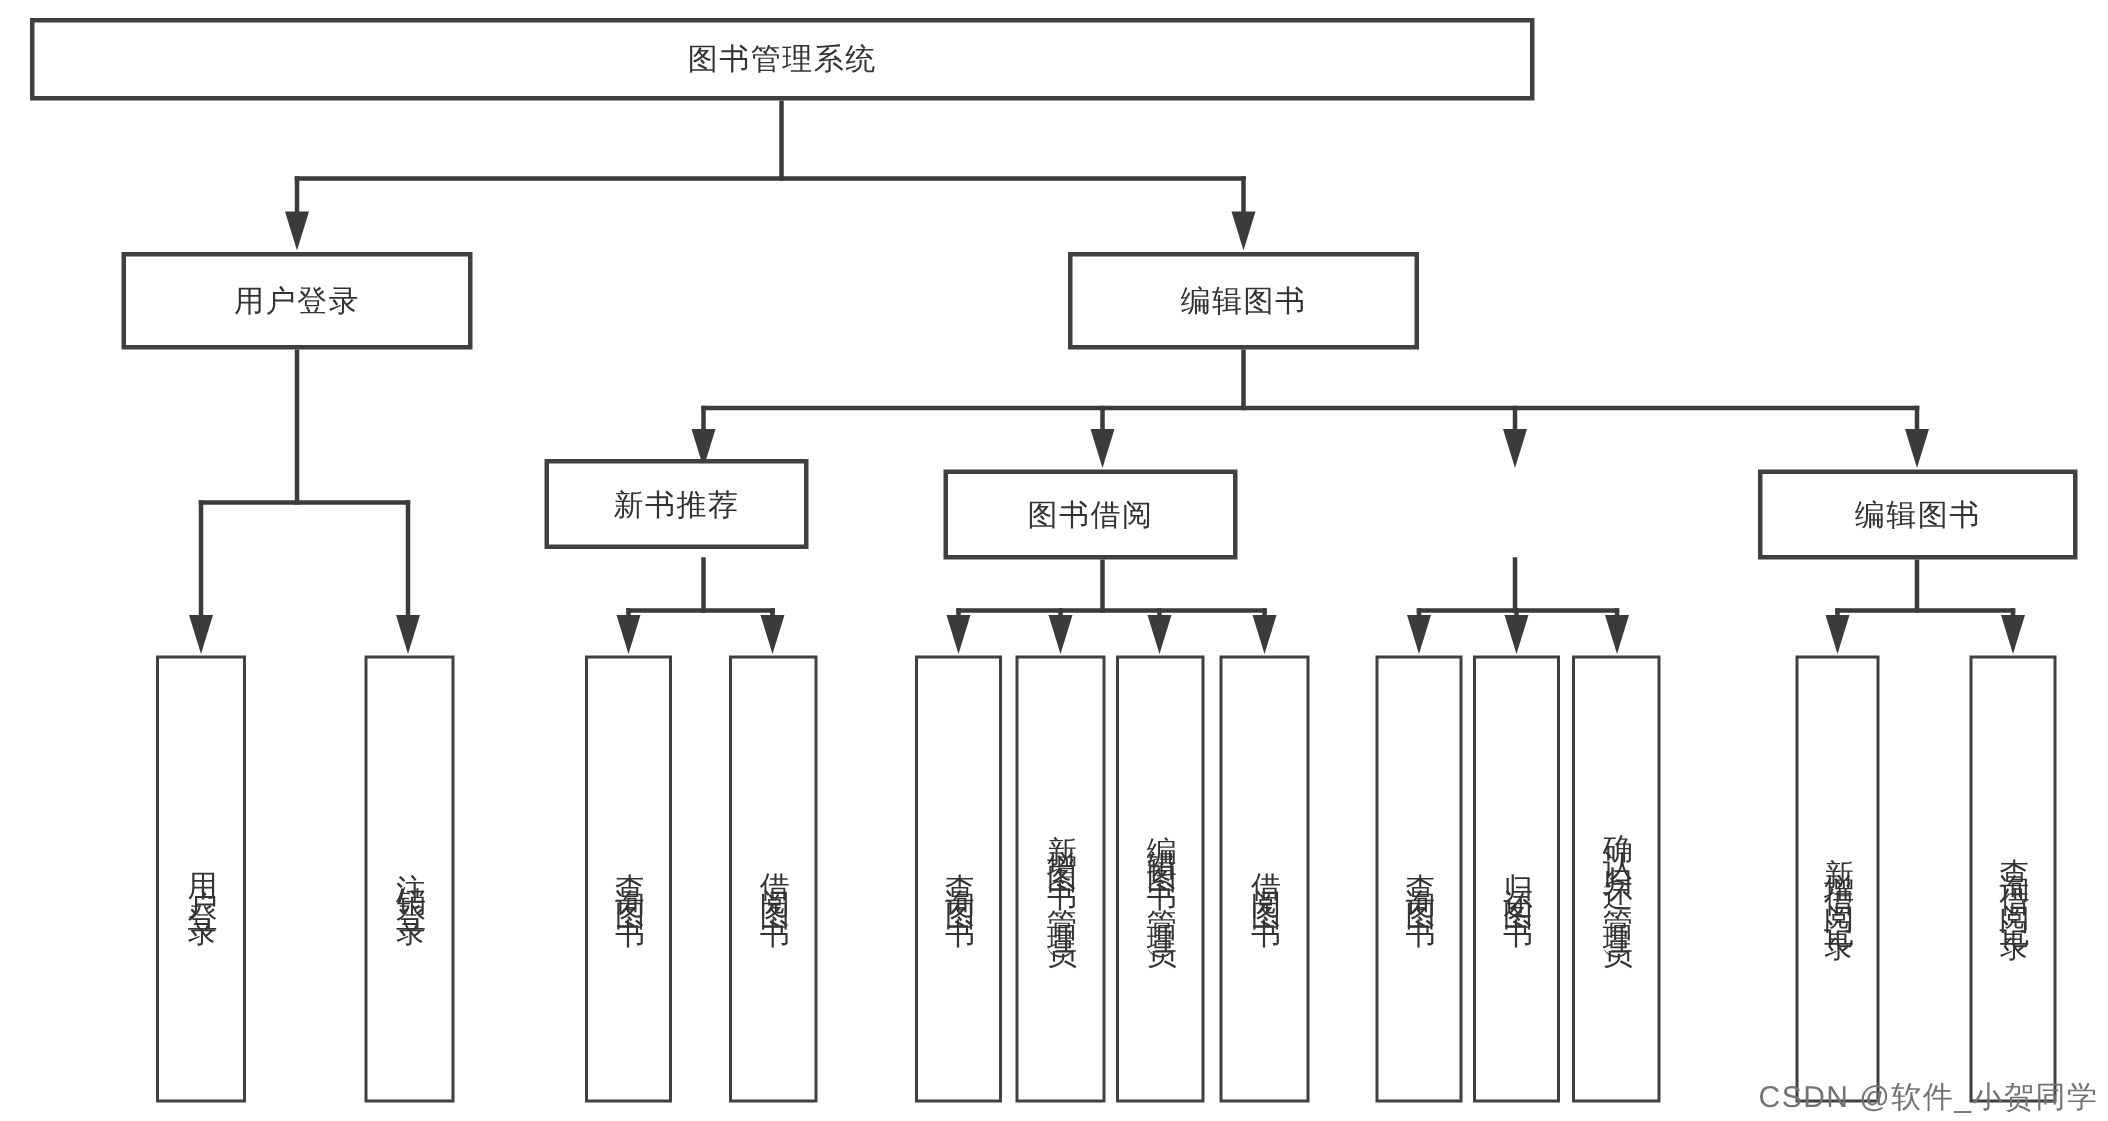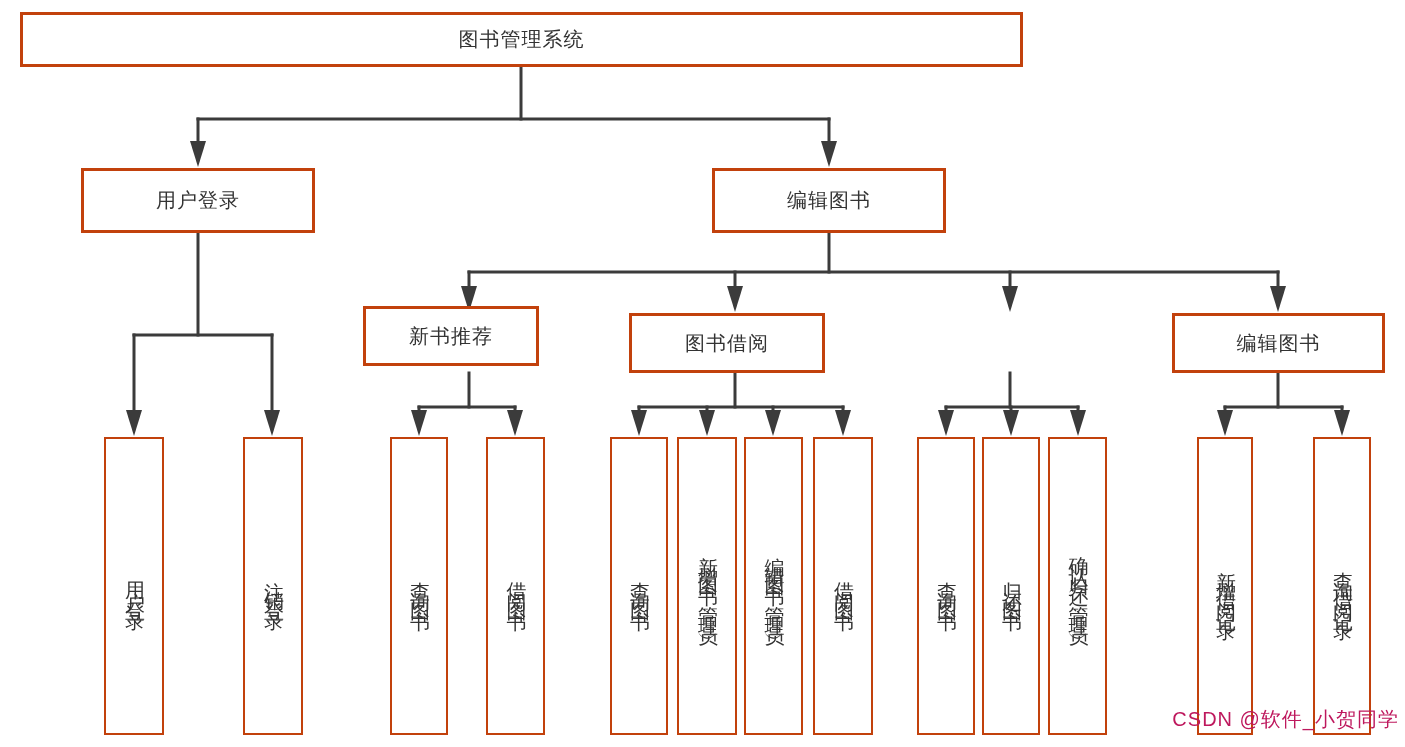--- a/index.html
+++ b/index.html
@@ -8,41 +8,41 @@
   .canvas {
     position:relative;
     width:1405px; height:747px;
     background:#ffffff;
     overflow:hidden;
   }
   .connectors { position:absolute; left:0; top:0; width:1405px; height:747px; }
   .node {
     position:absolute;
     background:#ffffff;
-    border:3px solid #c2410c;
-    display:flex; align-items:center; justify-content:center;font-family:Liberation Mono, monospace;
+    border:3px solid #404040;
+    display:flex; align-items:center; justify-content:center;
   }
   .node.leaf { border-width:2.5px; }
   .hlabel {
     font-size:20px; color:#333333; letter-spacing:1px; white-space:nowrap;
   }
   .vlabel {
     writing-mode:vertical-rl;
     text-orientation:mixed;
     font-size:20px;
     letter-spacing:10px;
     line-height:1.15;
     color:#333333;
     white-space:nowrap;
   }
   .watermark {
     position:absolute;
-    right:6px; bottom:14px;
+    right:6px; bottom:2px;
     font-size:20px;
-    color:#be185d;
+    color:#737373;
     letter-spacing:1px;
     z-index:5;
     white-space:nowrap;
   }
 </style>
 </head>
 <body>
 
 <div class="canvas">
 

